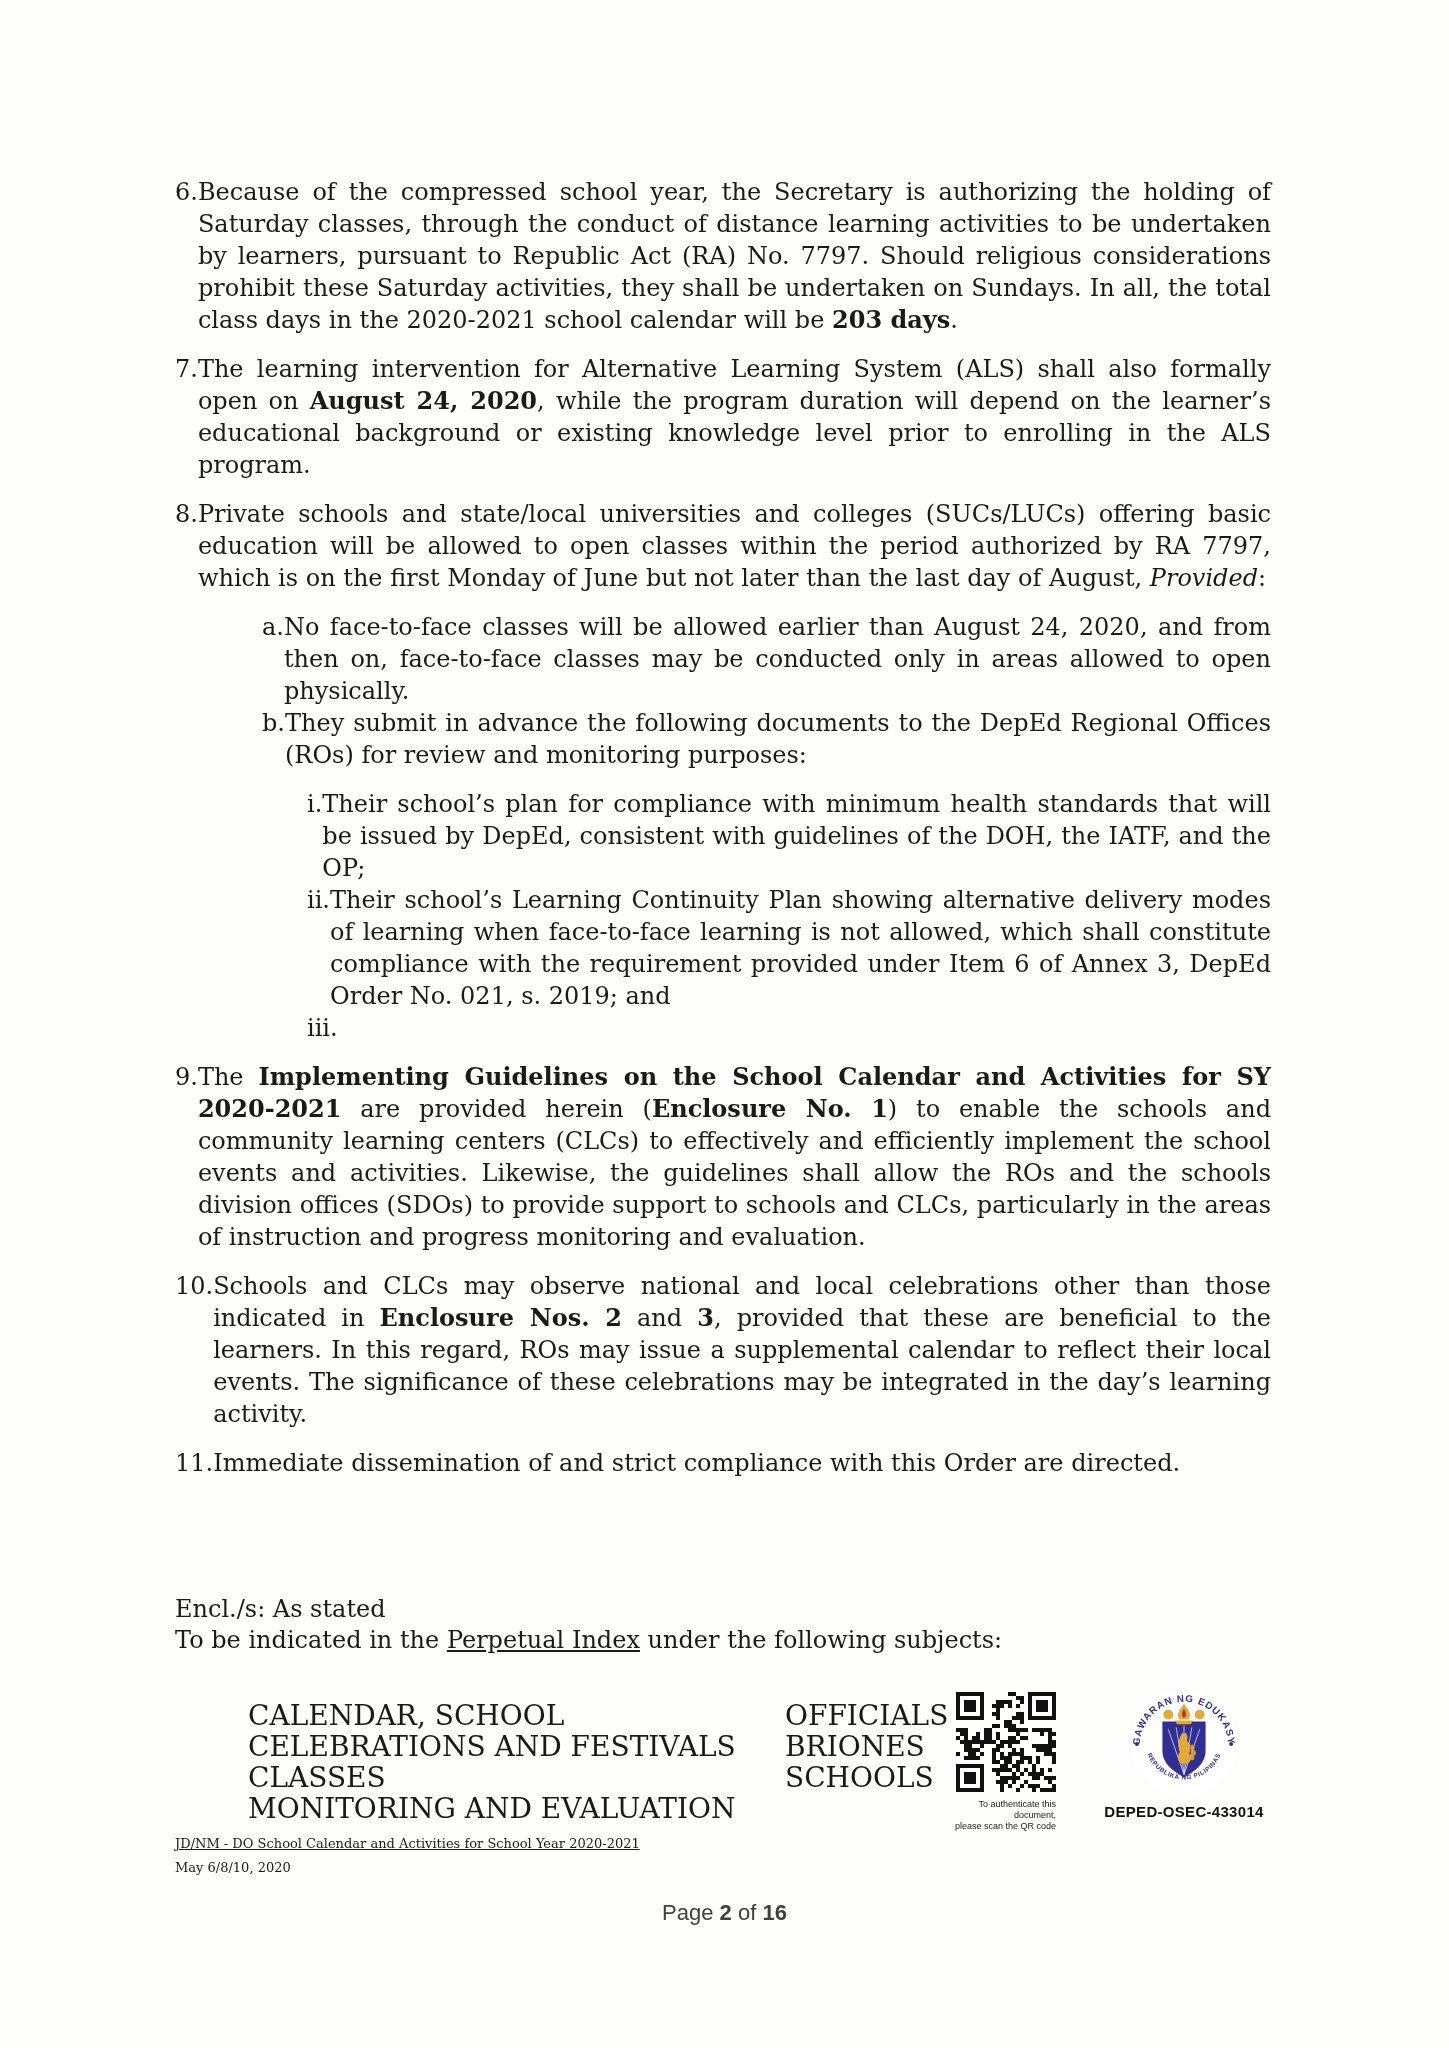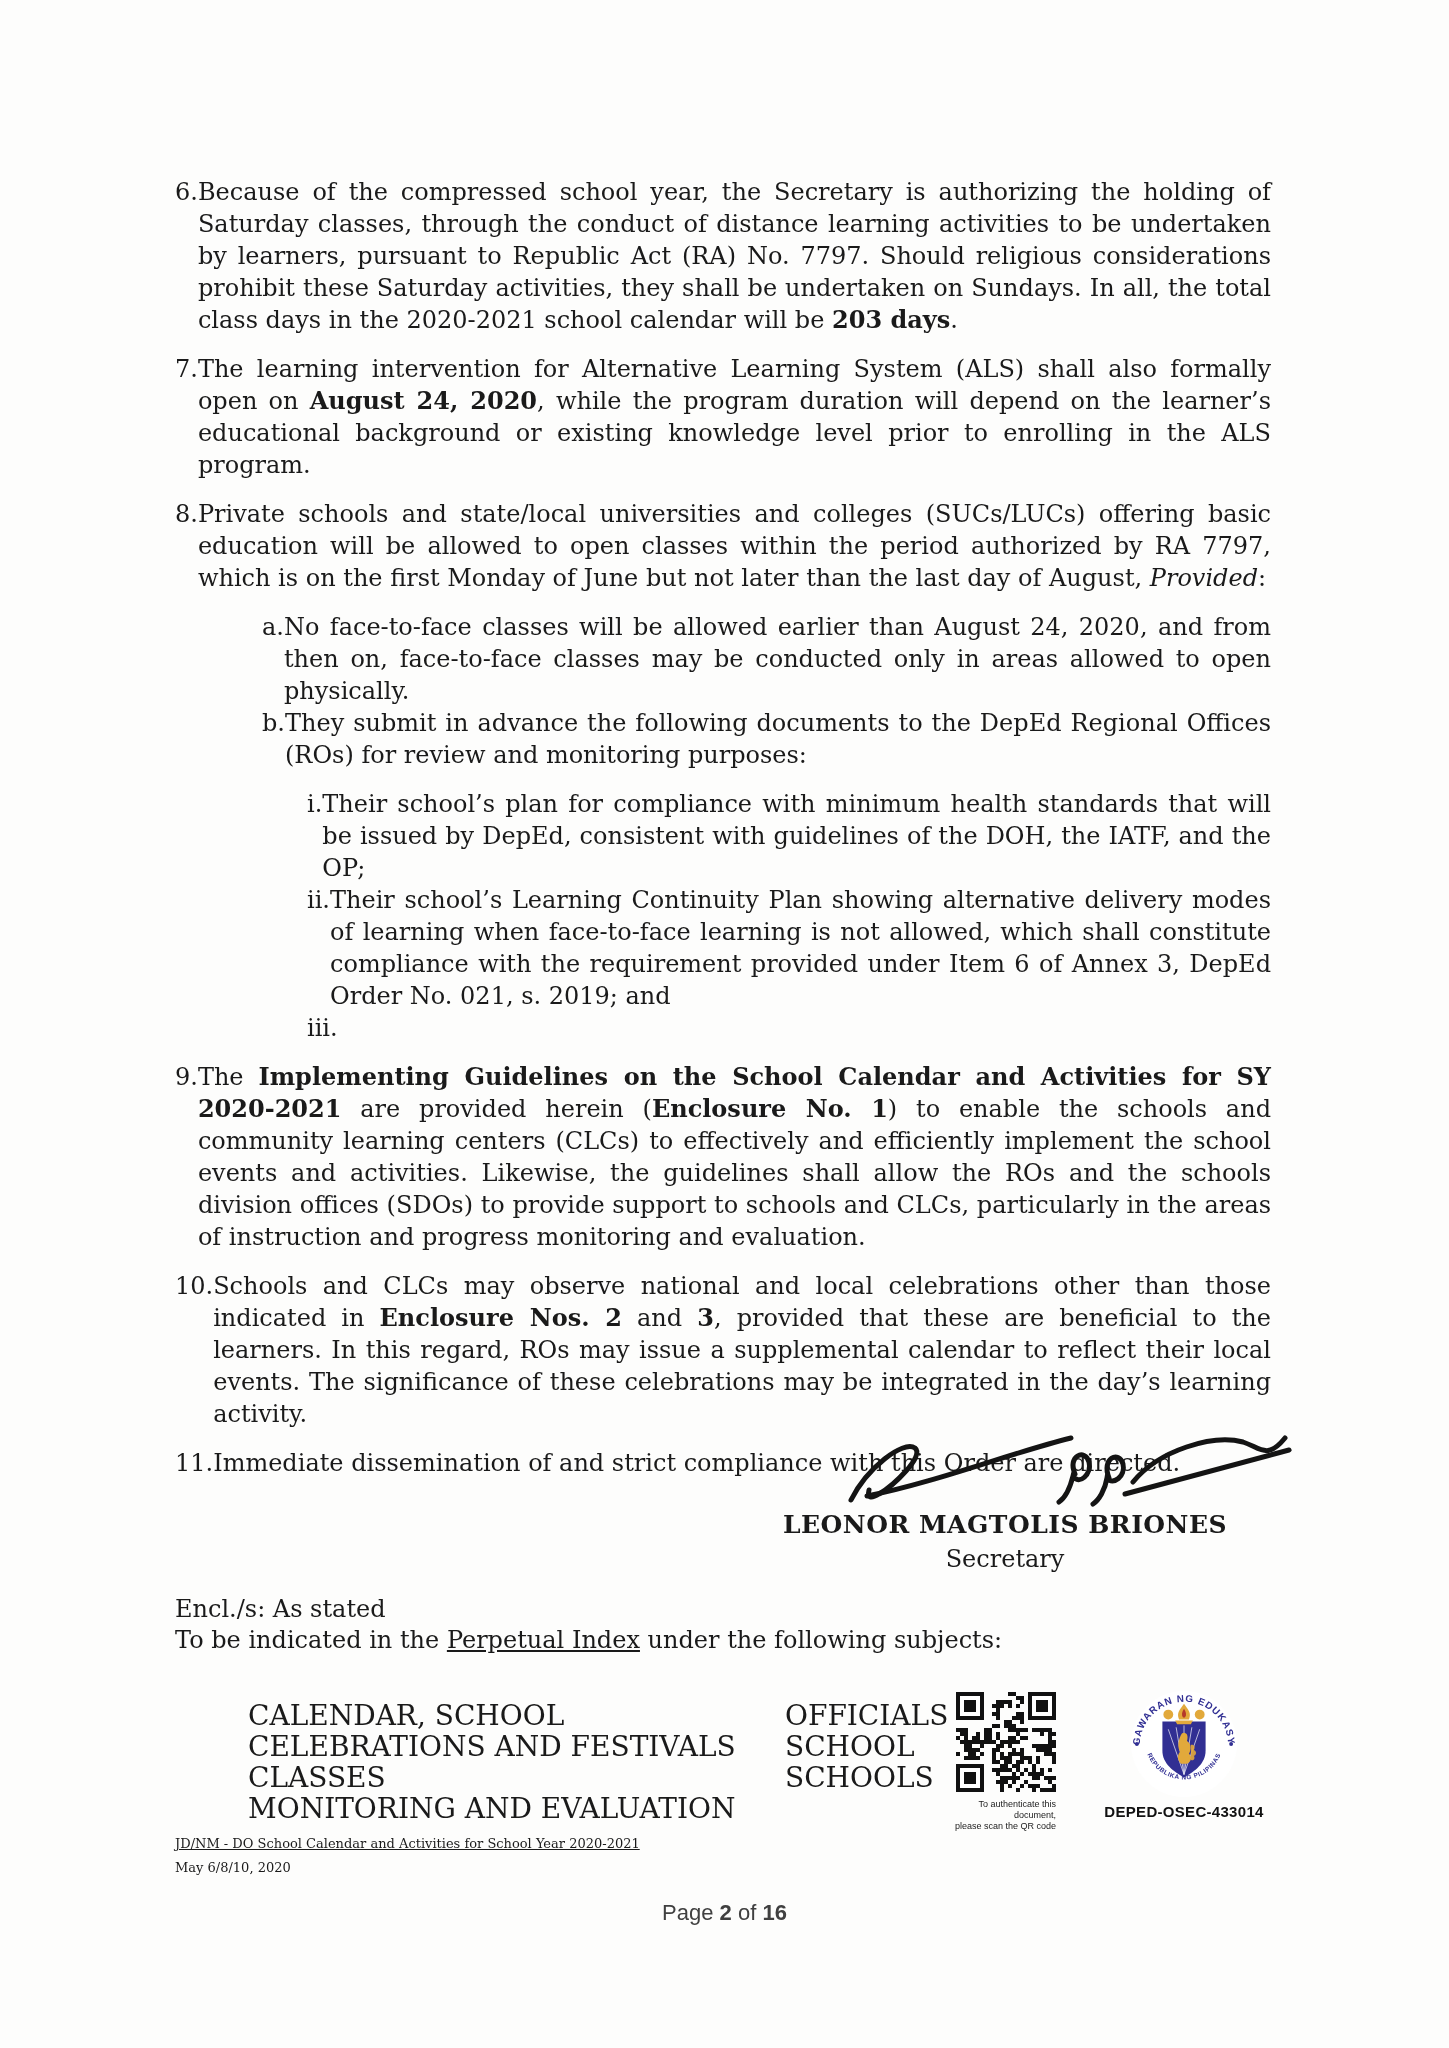--- a/index.html
+++ b/index.html
@@ -99,49 +99,35 @@
       <div class="block k-num">
         <span class="mk mk-num">10.</span>
         <span class="btext"><span>Schools and CLCs may observe national and local celebrations other than those indicated in </span><span class="bold">Enclosure Nos. 2</span><span> and </span><span class="bold">3</span><span>, provided that these are beneficial to the learners. In this regard, ROs may issue a supplemental calendar to reflect their local events. The significance of these celebrations may be integrated in the day’s learning activity.</span></span>
       </div>
       <div class="block k-num">
         <span class="mk mk-num">11.</span>
         <span class="btext"><span>Immediate dissemination of and strict compliance with this Order are directed.</span></span>
       </div>
     </div>
 
-  <div class="sig-block">
-    <svg class="sig-svg" width="460" height="100" viewBox="0 0 460 100">
-      <g fill="none" stroke="#141414" stroke-width="5" stroke-linecap="round">
-        <path d="M14,76 C30,44 66,16 78,24 C88,32 56,62 42,70 C34,75 30,74 32,66"></path>
-        <path d="M30,72 C100,58 170,30 234,14"></path>
-        <path d="M238,50 C230,32 248,24 252,38 C255,50 242,62 236,52 C233,64 228,74 222,78"></path>
-        <path d="M272,54 C264,34 282,26 286,40 C289,52 276,62 270,54 C268,66 262,76 256,80"></path>
-        <path d="M296,58 C322,26 376,10 406,18 C424,24 430,36 448,14"></path>
-        <path d="M288,70 L452,26"></path>
-      </g>
-    </svg>
-    <div class="sig-name">LEONOR MAGTOLIS BRIONES</div>
-    <div class="sig-title">Secretary</div>
-  </div>
 
   <div class="encl" id="encl">
       <div><span>Encl./s: As stated</span></div>
       <div><span>To be indicated in the </span><span class="und">Perpetual Index</span><span> under the following subjects:</span></div>
     </div>
 
   <div class="subj-col subj-1" id="subj1">
       <div>CALENDAR, SCHOOL</div>
       <div>CELEBRATIONS AND FESTIVALS</div>
       <div>CLASSES</div>
       <div>MONITORING AND EVALUATION</div>
     </div>
   <div class="subj-col subj-2" id="subj2">
       <div>OFFICIALS</div>
-      <div>SCHOOL</div>
+      <div>BRIONES</div>
       <div>SCHOOLS</div>
     </div>
 
   <div class="qr-wrap">
     <svg id="qr-svg" width="100" height="100" viewBox="0 0 100 100">
         <g fill="#111">
           <rect x="52" y="0" width="4" height="4"></rect>
           <rect x="56" y="0" width="4" height="4"></rect>
           <rect x="60" y="4" width="4" height="4"></rect>
           <rect x="64" y="4" width="4" height="4"></rect>

